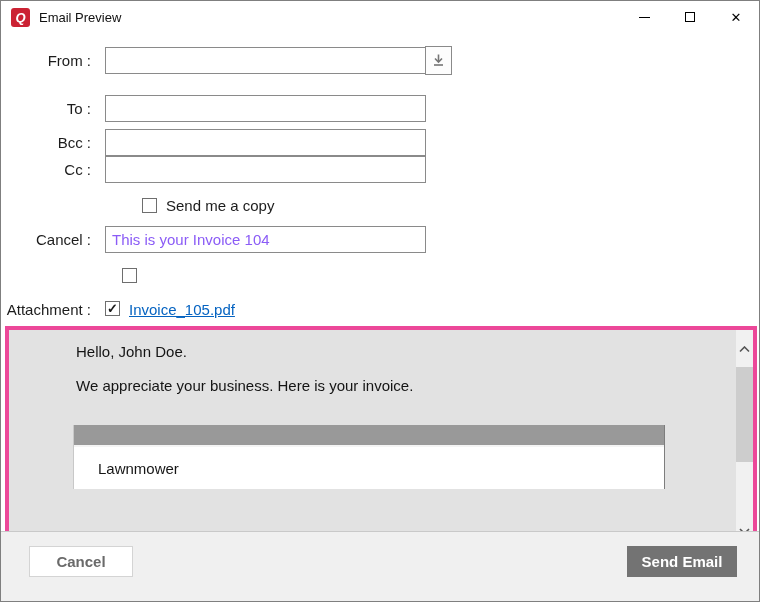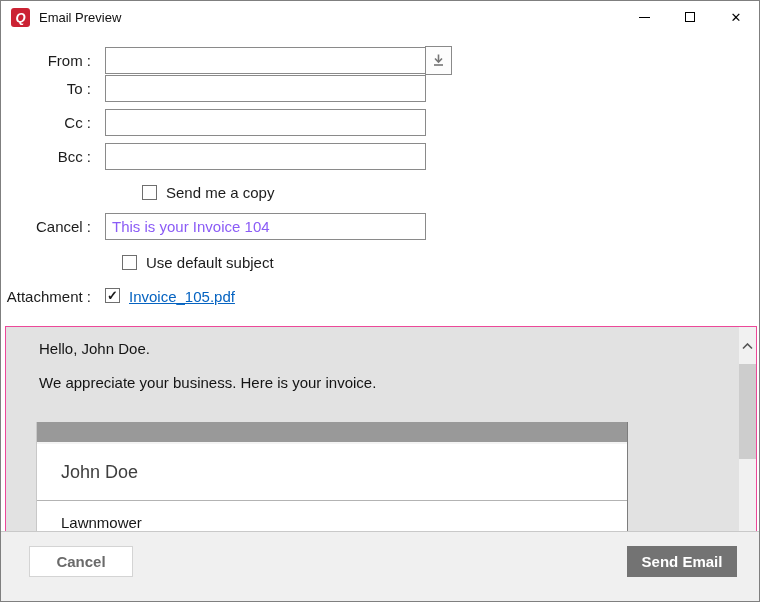--- a/index.html
+++ b/index.html
@@ -38,21 +38,21 @@
     display: flex; align-items: center; justify-content: center;
     cursor: default;
   }
   .icon-min { display: block; width: 11px; height: 1px; background: #000; }
   .icon-max { display: block; width: 10px; height: 10px; border: 1px solid #000; background: transparent; }
   .icon-close { font-size: 13px; color: #000; line-height: 1; }
 
   
   .form { padding-top: 13px; }
   .frow { display: flex; align-items: center; }
-  .frow.mb8 { margin-bottom: 0; }
+  .frow.mb8 { margin-bottom: 20px; }
   .frow.mb7 { margin-bottom: 7px; }
   .flabel {
     width: 104px; flex: 0 0 104px;
     text-align: right; padding-right: 14px;
     font-size: 15px; color: #1c1c1c;
     white-space: nowrap;
   }
   .tbox {
     width: 321px; height: 27px;
     border: 1px solid #8a8a8a;
@@ -93,22 +93,23 @@
     text-decoration: underline;
     cursor: pointer;
   }
 
   
   .preview {
     position: absolute;
     left: 4px; top: 325px;
     width: 752px; height: 223px;
     background: #e2e2e2;
-    border: 1px solid #ec4899;
+    border: 4px solid #ec4899;
     overflow: hidden;
+    padding-left: 34px;
   }
   .preview-inner { padding: 13px 0 0 33px; }
   .greeting { font-size: 15px; color: #141414; }
   .message  { font-size: 15px; color: #141414; margin-top: 17px; }
 
   .invoice-table {
     margin-top: 31px;
     margin-left: -3px;
     width: 592px;
     background: #fff;
@@ -217,63 +218,61 @@
           </svg>
         </button>
       </span>
     </div>
 
     <div class="frow mb7">
       <span class="flabel">To :</span>
       <input class="tbox" type="text" value="" style="">
     </div>
 
+    <div class="frow">
+      <span class="flabel">Bcc :</span>
+      <input class="tbox" type="text" value="" style="">
+    </div>
+
     <div class="frow mb7">
       <span class="flabel">Cc :</span>
       <input class="tbox" type="text" value="" style="">
     </div>
 
-    <div class="frow">
-      <span class="flabel">Bcc :</span>
-      <input class="tbox" type="text" value="" style="">
-    </div>
-
     <div class="check-row mt13 mb12">
       <span class="checkbox"></span>
       <span class="cb-label">Send me a copy</span>
     </div>
 
     <div class="frow">
       <span class="flabel">Cancel :</span>
       <input class="tbox" type="text" value="This is your Invoice 104" style="">
     </div>
 
     <div class="check-row mt13">
       <span class="checkbox"></span>
-      <span class="cb-label">Use default subject</span>
     </div>
 
     <div class="attach-row">
       <span class="flabel">Attachment :</span>
       <span class="checkbox">
         <span>✓</span>
       </span>
       <a class="attach-link">Invoice_105.pdf</a>
     </div>
 
   </div>
 
   <div class="preview">
     <div class="preview-inner">
       <div class="greeting">Hello, John Doe.</div>
       <div class="message">We appreciate your business. Here is your invoice.</div>
 
       <div class="invoice-table">
         <div class="it-header"></div>
-        <div class="it-row-name">John Doe</div>
         <div class="it-row-item">Lawnmower</div>
       </div>
     </div>
 
     <div class="vscroll">
       <div class="vs-btn vs-up">
         <svg width="11" height="7" viewBox="0 0 11 7">
           <polyline points="1,5.5 5.5,1 10,5.5" fill="none" stroke="#555" stroke-width="1.6"></polyline>
         </svg>
       </div>

